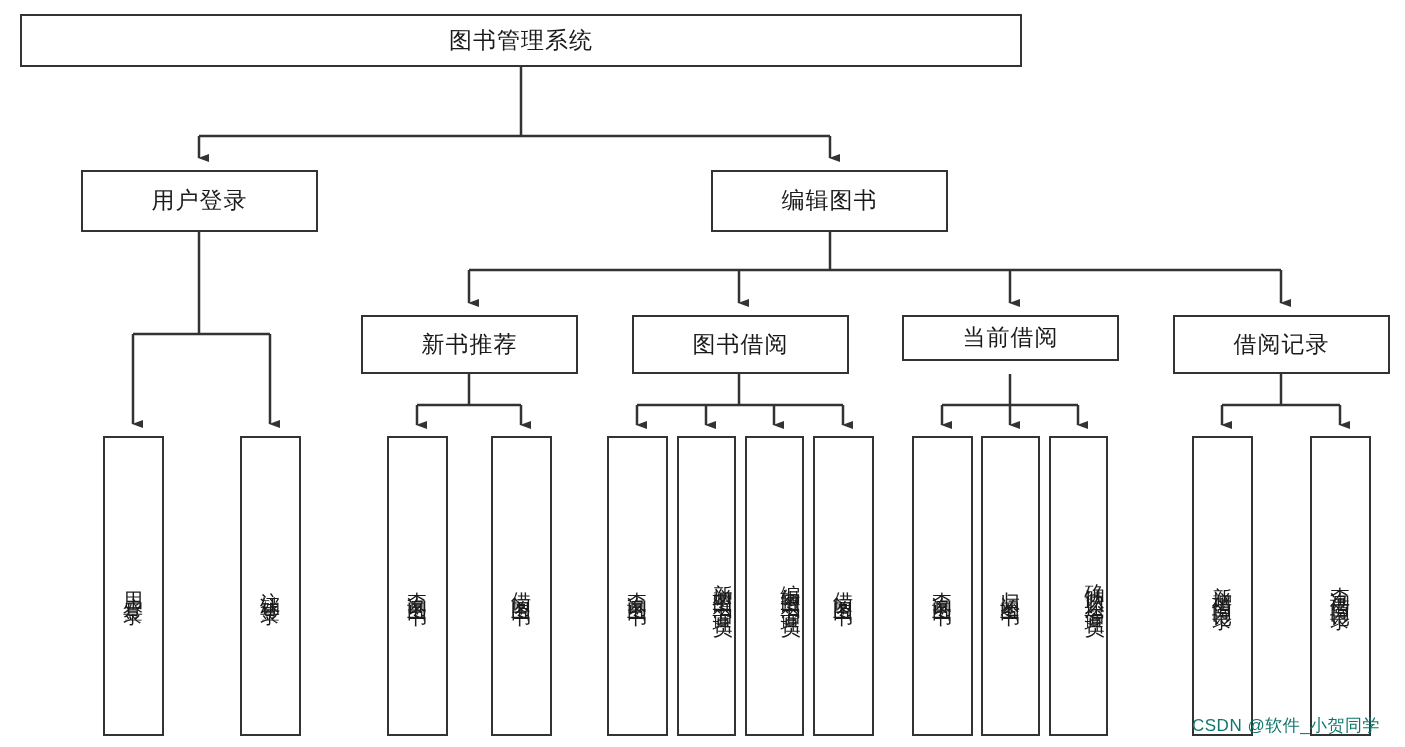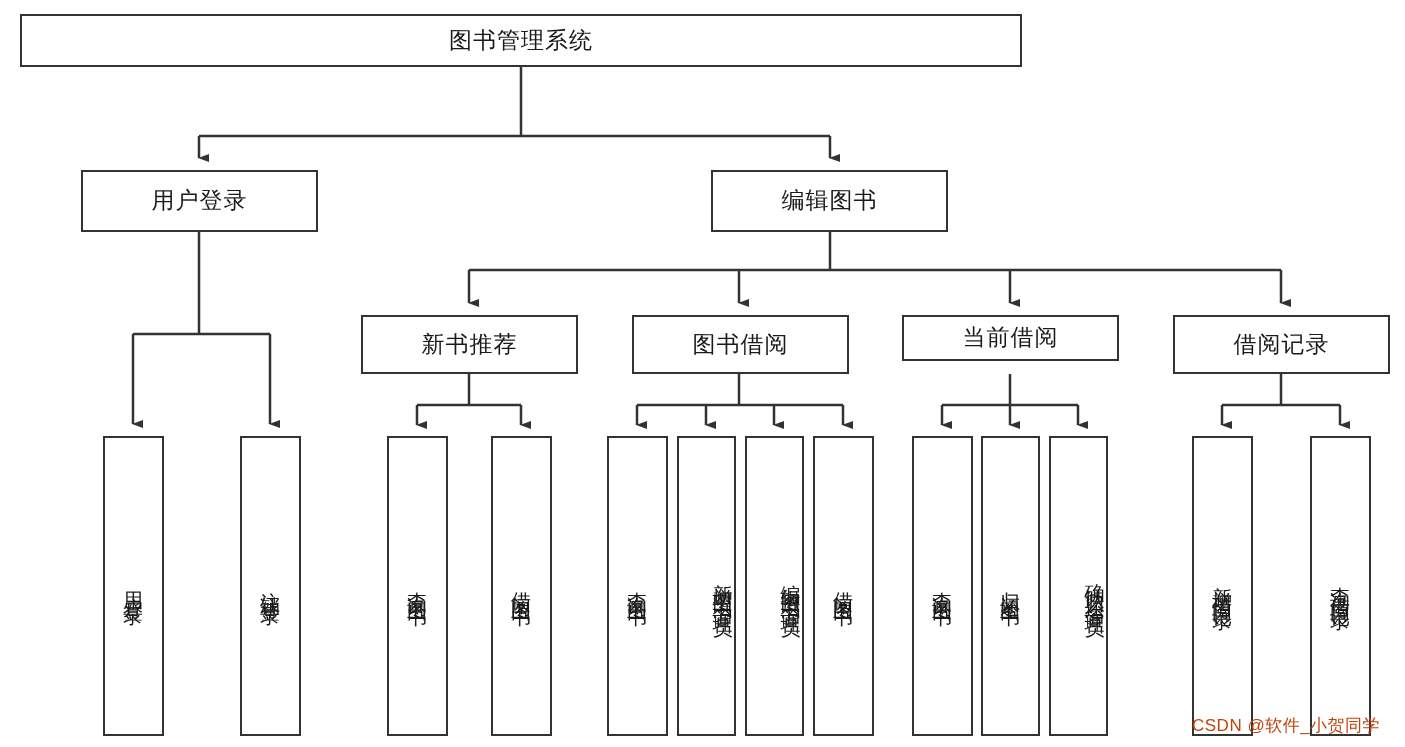--- a/index.html
+++ b/index.html
@@ -51,21 +51,21 @@
     padding-top: 8px;
     justify-content: center;
   }
   .node-v.center-v {
     align-items: center;
     padding-top: 0;
   }
   .watermark {
     position: absolute;
     font-size: 17px;
-    color: #c2410c;
+    color: #0f766e;
     white-space: nowrap;
     letter-spacing: 0.5px;
   }
 </style>
 </head>
 <body>
 
 <div id="canvas">
 
   <svg class="edges" viewBox="0 0 1405 747">

